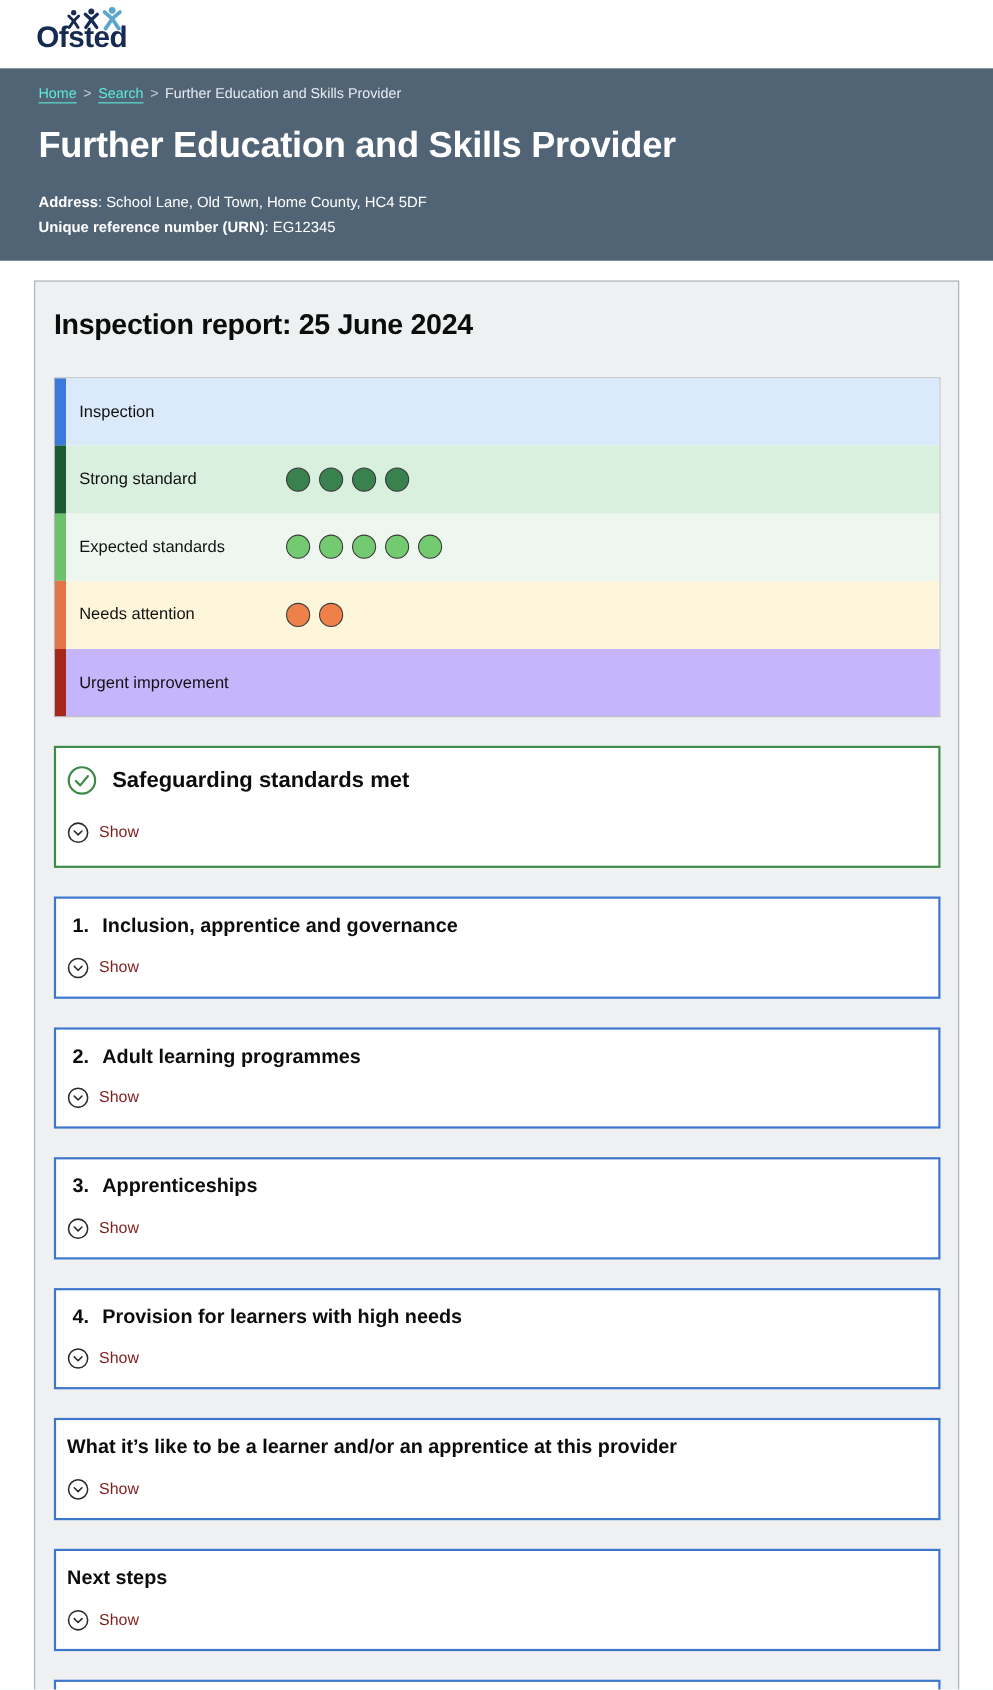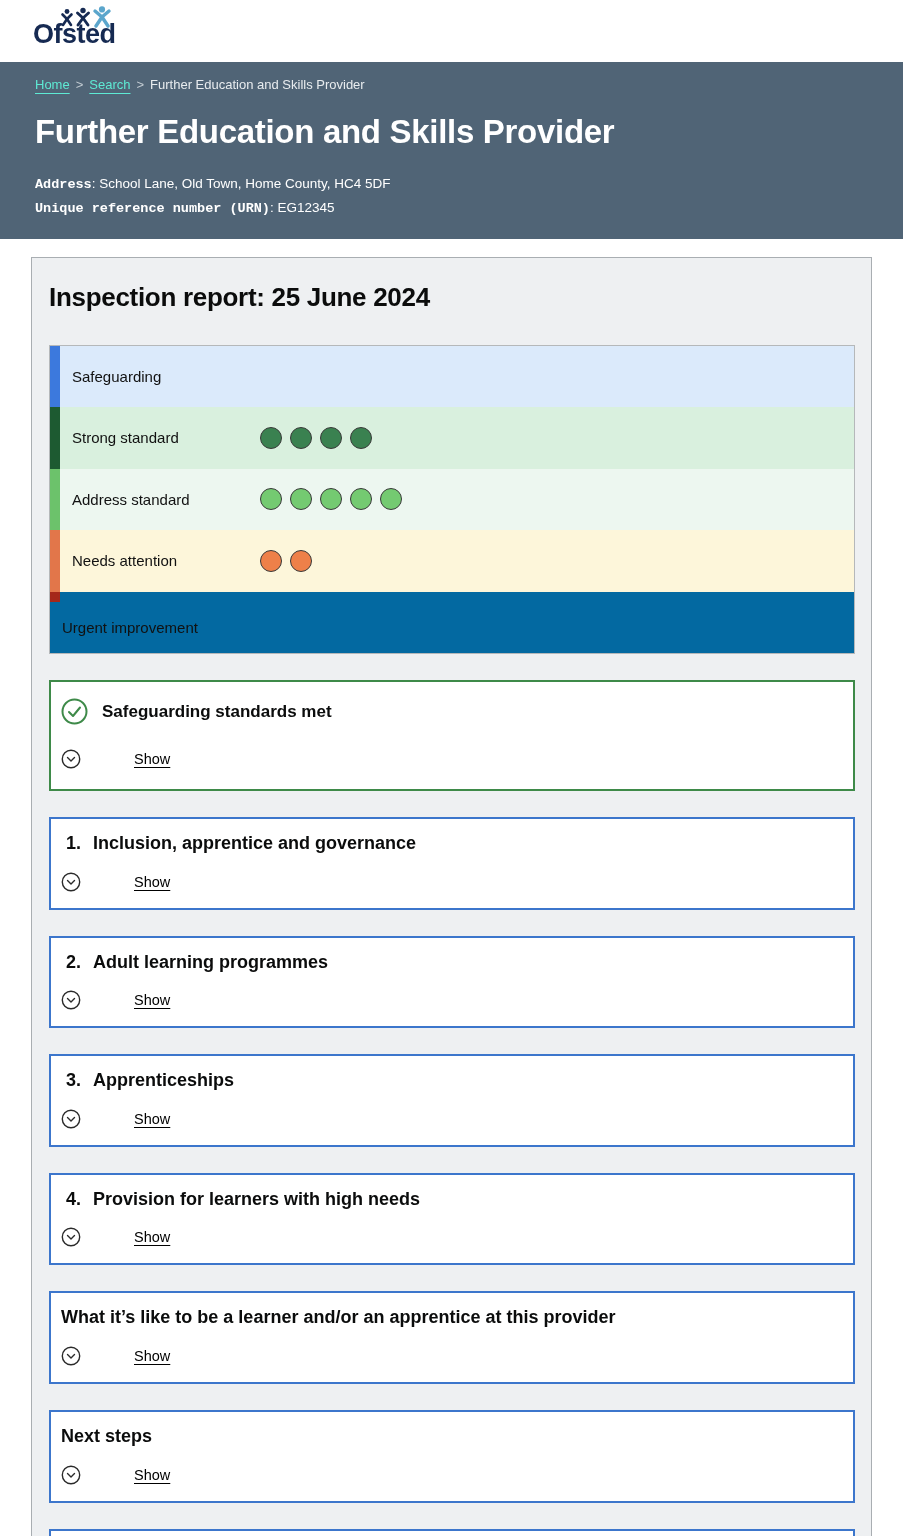--- a/index.html
+++ b/index.html
@@ -13,21 +13,21 @@
   .ofsted-logo .logo-word { position:absolute; left:0; top:13px; font-size:27px; font-weight:bold; color:#162a52; letter-spacing:-0.5px; }
 
   
   .hero { background:#506476; color:#ffffff; padding:15px 35px 18px 35px; }
   .breadcrumb { font-size:13px; color:#e8ecef; }
   .breadcrumb a { color:#5eead4; text-decoration:underline; text-underline-offset:4px; cursor:pointer; }
   .crumb-sep { margin:0 6px; color:#c3ccd3; }
   .hero h1 { font-size:33px; font-weight:bold; margin-top:21px; letter-spacing:-0.3px; }
   .hero .meta { font-size:13.5px; margin-top:22px; line-height:1.65; }
   .hero .meta .row + .row { margin-top:1px; }
-  .hero .meta b { font-weight:bold;font-family:Liberation Mono, monospace; }
+  .hero .meta b { font-weight:bold; }
 
   
   .report-card { margin:18px 31px 0 31px; background:#eef0f2; border:1px solid #a9aeb2; padding:24px 16px 30px 17px; min-height:1310px; }
   .report-card h2 { font-size:26px; font-weight:bold; letter-spacing:-0.3px; margin-bottom:32px; }
 
   
   .ratings { border:1px solid #b5b8ba; background:#ffffff; }
   .rating-row { display:flex; align-items:stretch; height:61.5px; }
   .rating-bar { width:10px; flex:0 0 10px; }
   .rating-body { flex:1; display:flex; align-items:center; padding-left:12px; }
@@ -35,26 +35,26 @@
   .rating-dots { display:flex; gap:8px; align-items:center; }
   .dot { width:22px; height:22px; border-radius:50%; border:1.5px solid #3a3a3a; display:inline-block; }
 
   
   .panel { background:#ffffff; border:2px solid #3c76cc; margin-top:26px; padding:14px 14px 16px 10px; min-height:85px; }
   .panel.green { border-color:#3e8a49; padding-top:16px; padding-bottom:20px; min-height:106px; }
   .sec-head { font-size:18px; font-weight:bold; display:flex; align-items:center; line-height:1.2; }
   .numbered .sec-head { padding-left:5px; }
   .sec-num { display:inline-block; min-width:27px; }
   .sg-head { display:flex; align-items:center; gap:14px; }
-  .sg-title { font-size:17px; font-weight:bold; }
+  .sg-title { font-size:20px; font-weight:bold; }
   .check-circle { width:27px; height:27px; flex:0 0 27px; }
   .show-row { display:flex; align-items:center; gap:9px; margin-top:17px; cursor:pointer; width:max-content; }
   .panel.green .show-row { margin-top:24px; }
   .chev-circle { width:20px; height:20px; flex:0 0 20px; }
-  .show-label { font-size:14.5px; color:#000000; text-decoration:underline; text-underline-offset:3px;margin-left:44px; }
+  .show-label { font-size:14.5px; color:#7f1d1d; text-underline-offset:3px; }
 </style>
 </head>
 <body>
 
 <div class="logo-strip">
   <div class="ofsted-logo">
     <svg class="logo-stars" width="58" height="22" viewBox="0 0 58 22">
       <g stroke="#162a52" stroke-width="2.6" stroke-linecap="round">
         <line x1="8" y1="13" x2="3.5" y2="8.5"></line>
           <line x1="8" y1="13" x2="12.5" y2="8.5"></line>
@@ -92,60 +92,60 @@
   </div>
 </div>
 
 <div class="report-card">
   <h2>Inspection report: 25 June 2024</h2>
 
   <div class="ratings">
     <div class="rating-row" style="background: rgb(219, 234, 251);">
       <div class="rating-bar" style="background: rgb(60, 121, 221);"></div>
       <div class="rating-body">
-          <span class="rating-label">Safeguarding</span>
+          <span class="rating-label">Inspection</span>
           <span class="rating-dots"></span>
         </div>
     </div>
     <div class="rating-row" style="background: rgb(217, 240, 222);">
       <div class="rating-bar" style="background: rgb(29, 90, 49);"></div>
       <div class="rating-body">
           <span class="rating-label">Strong standard</span>
           <span class="rating-dots">
             <span class="dot" style="background: rgb(58, 129, 80);"></span>
             <span class="dot" style="background: rgb(58, 129, 80);"></span>
             <span class="dot" style="background: rgb(58, 129, 80);"></span>
             <span class="dot" style="background: rgb(58, 129, 80);"></span>
           </span>
         </div>
     </div>
     <div class="rating-row" style="background: rgb(237, 247, 240);">
       <div class="rating-bar" style="background: rgb(108, 194, 107);"></div>
       <div class="rating-body">
-          <span class="rating-label">Address standard</span>
+          <span class="rating-label">Expected standards</span>
           <span class="rating-dots">
             <span class="dot" style="background: rgb(116, 202, 113);"></span>
             <span class="dot" style="background: rgb(116, 202, 113);"></span>
             <span class="dot" style="background: rgb(116, 202, 113);"></span>
             <span class="dot" style="background: rgb(116, 202, 113);"></span>
             <span class="dot" style="background: rgb(116, 202, 113);"></span>
           </span>
         </div>
     </div>
     <div class="rating-row" style="background: rgb(253, 246, 218);">
       <div class="rating-bar" style="background: rgb(226, 118, 74);"></div>
       <div class="rating-body">
           <span class="rating-label">Needs attention</span>
           <span class="rating-dots">
             <span class="dot" style="background: rgb(238, 128, 73);"></span>
             <span class="dot" style="background: rgb(238, 128, 73);"></span>
           </span>
         </div>
     </div>
-    <div class="rating-row" style="background: #0369a1; flex-direction: column;">
+    <div class="rating-row" style="background: #c4b5fd;">
       <div class="rating-bar" style="background: rgb(165, 40, 26);"></div>
       <div class="rating-body">
           <span class="rating-label">Urgent improvement</span>
           <span class="rating-dots"></span>
         </div>
     </div>
   </div>
 
   <div class="panel green">
     <div class="sg-head">

